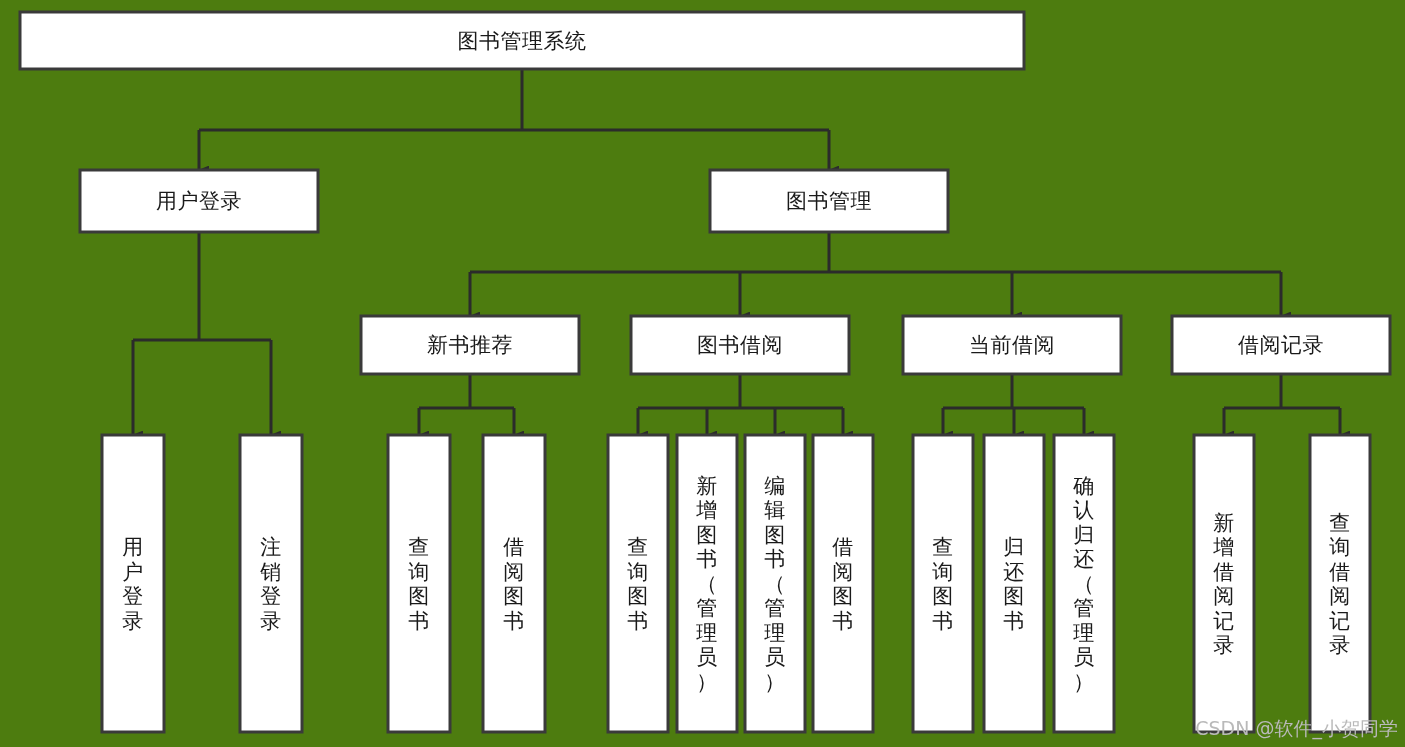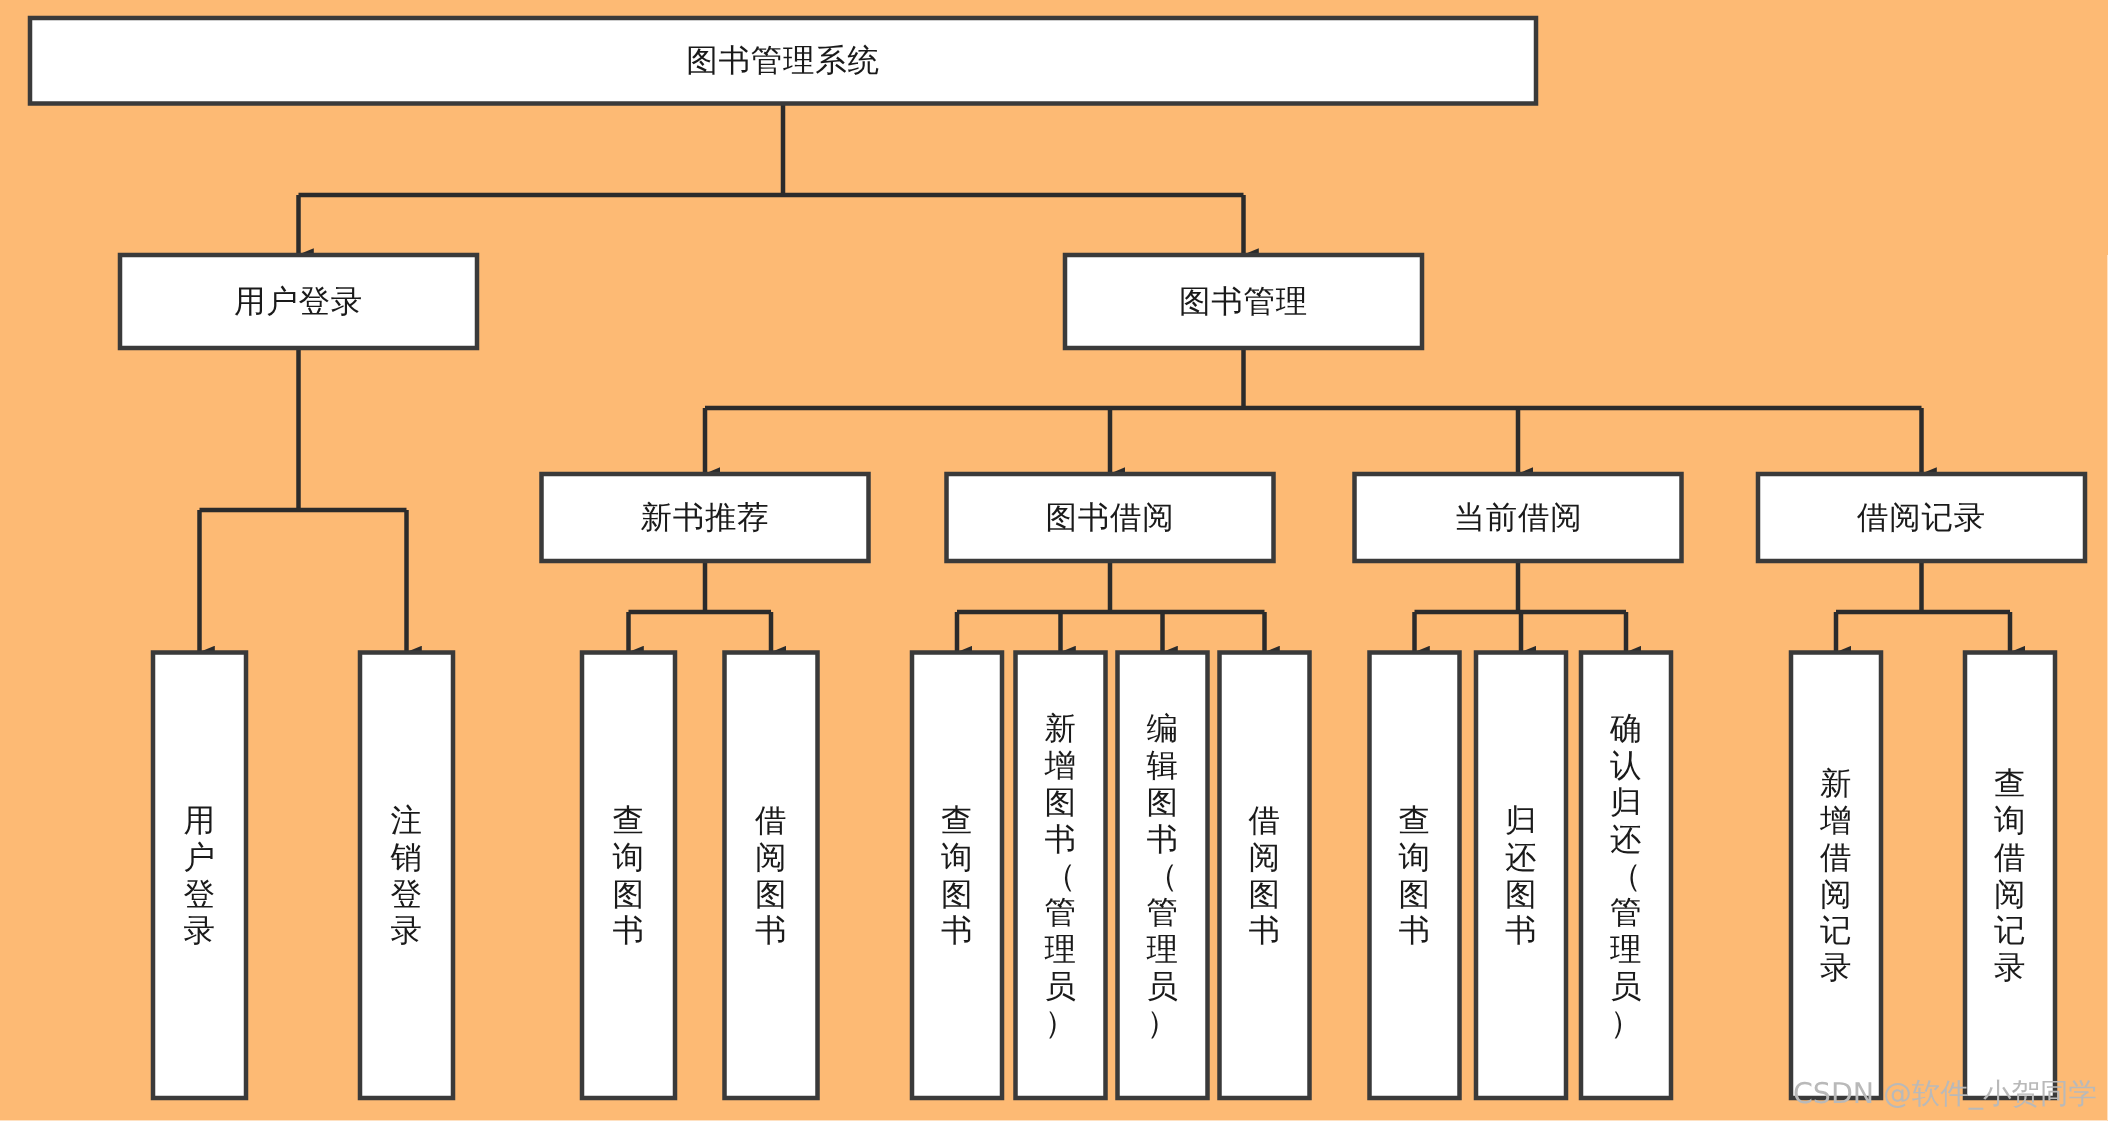--- a/index.html
+++ b/index.html
@@ -11,21 +11,21 @@
   body {
     width: 1405px;
     height: 747px;
     overflow: hidden;
     font-family: "DejaVu Sans", "Liberation Sans", sans-serif;
   }
   #diagram-root {
     position: relative;
     width: 1405px;
     height: 747px;
-    background: #fdba74;
+    background: #4d7c0f;
   }
   svg.diagram-canvas {
     position: absolute;
     left: 0;
     top: 0;
     width: 1405px;
     height: 747px;
     display: block;
   }
   .node-box {

